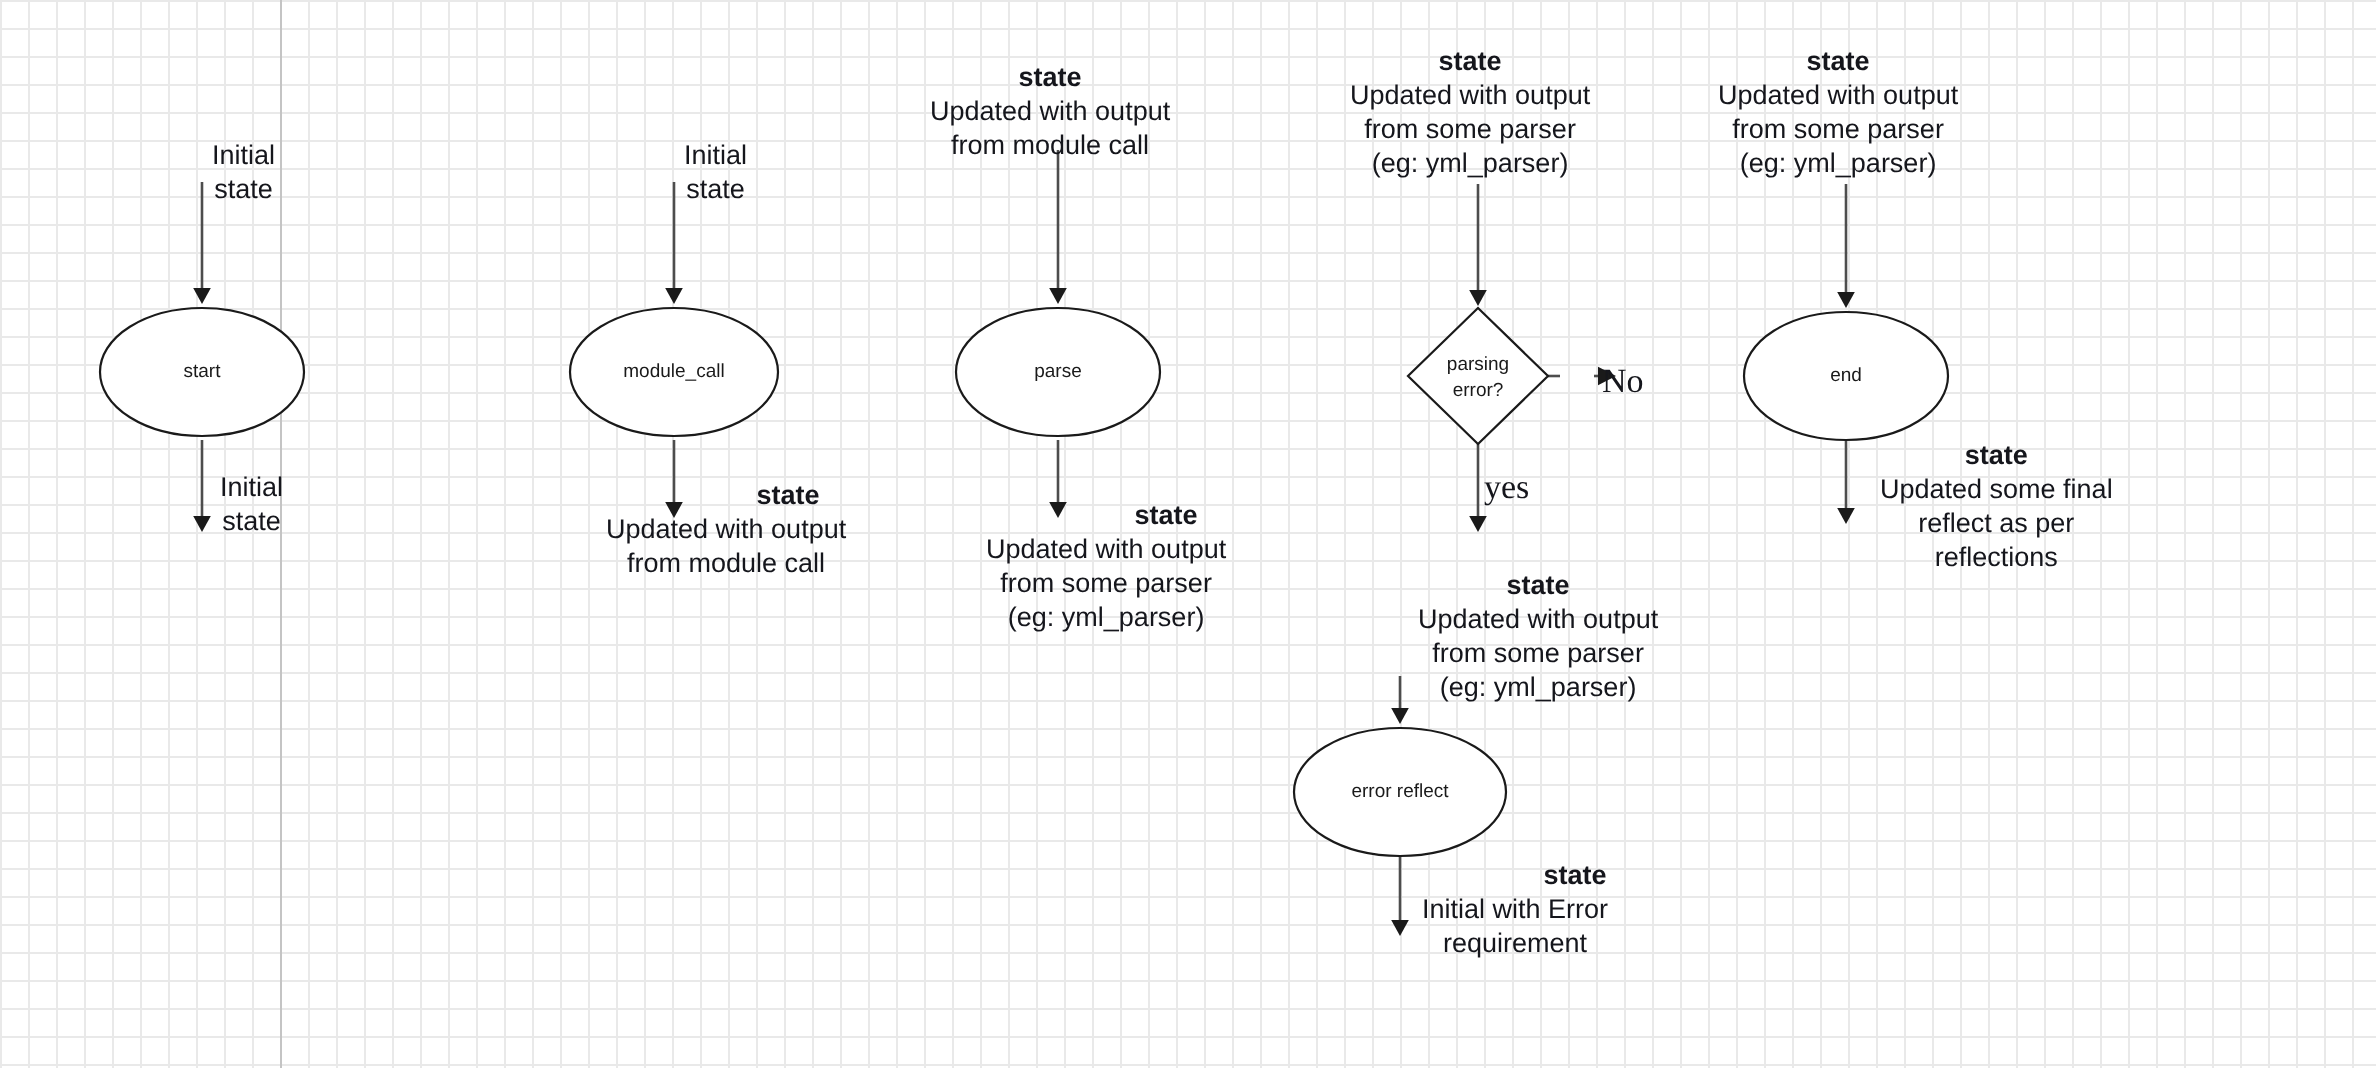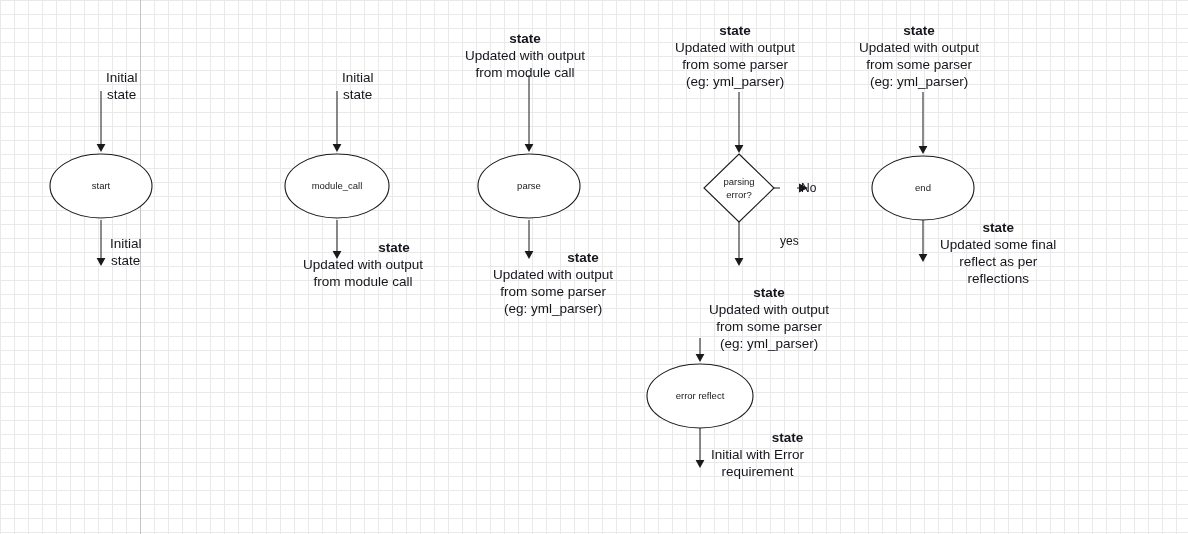--- a/index.html
+++ b/index.html
@@ -70,22 +70,22 @@
     line-height: 17px;
     color: #15161c;
     text-align: center;
     white-space: nowrap;
   }
   .ann b {
     font-weight: bold;
   }
   .edge-tag {
     position: absolute;
-    font-family: Liberation Sans, sans-serif;
-    font-size: 12px;
+    font-family: Liberation Serif, serif;
+    font-size: 17px;
     color: #15161c;
     white-space: nowrap;
     padding-left: 20px;
   }
 </style>
 </head>
 <body>
 
 <div id="canvas">
 
@@ -229,16 +229,16 @@
         <div>(eg: yml_parser)</div>
       </div>
       <div class="ann" style="left: 711px; top: 429px; text-align: center;">
         <div style="padding-left: 60px;"><b>state</b></div>
         <div>Initial with Error</div>
         <div>requirement</div>
       </div>
     </div>
   <div id="edge-tags-layer">
       <div class="edge-tag" style="left: 781px; top: 181px;">No</div>
-      <div class="edge-tag" style="left: 760px; top: 234px;">yes</div>
+      <div class="edge-tag" style="left: 722px; top: 234px;">yes</div>
     </div>
 
 </div>
 
 </body></html>

